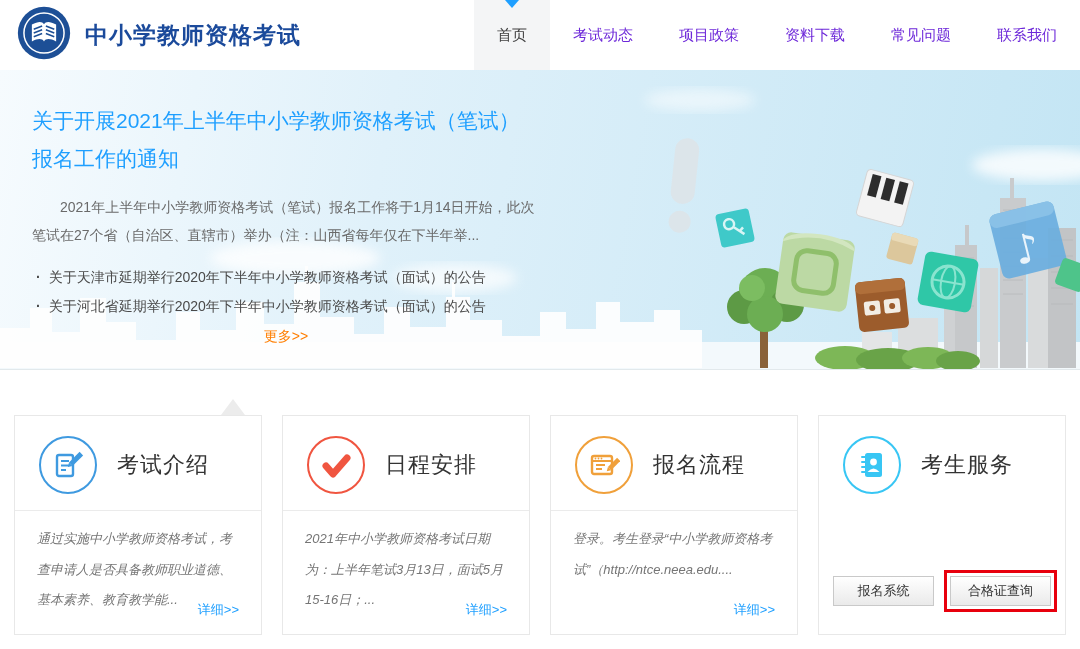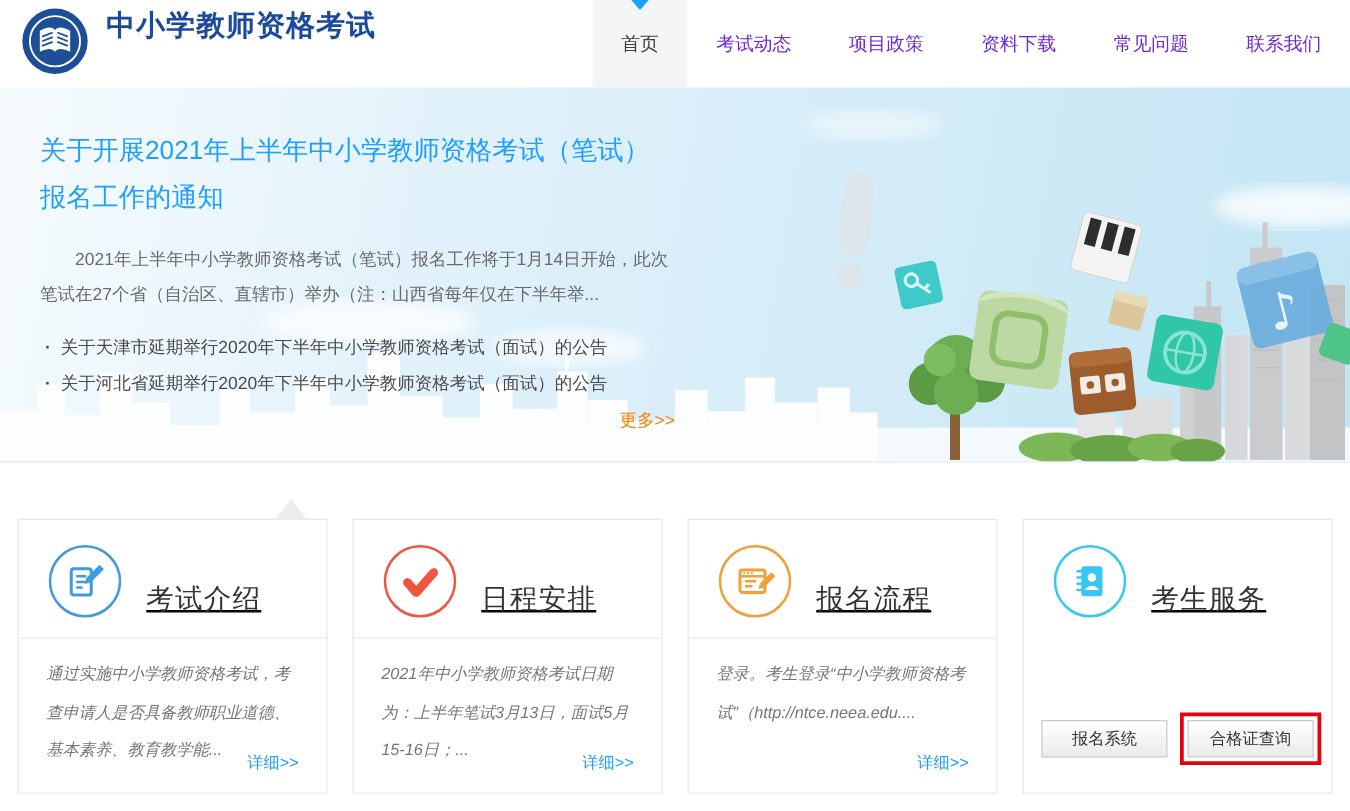--- a/index.html
+++ b/index.html
@@ -1,53 +1,53 @@
 <!DOCTYPE html>
 <html><head>
 <meta charset="utf-8">
 <style>
   * { margin:0; padding:0; box-sizing:border-box; }
   body { font-family:"Liberation Sans","DejaVu Sans",sans-serif; background:#fff; }
   .page { position:relative; width:1080px; height:649px; overflow:hidden; background:#fff; }
 
   
   .header { height:70px; background:#fff; display:flex; align-items:center; }
-  .logo-area { display:flex; gap:13px; padding-left:16px; }
+  .logo-area { display:flex; align-items:center; gap:13px; padding-left:16px; }
   .site-title { font-size:23px; font-weight:bold; color:#1b4a9b; letter-spacing:1px; }
   .nav { margin-left:auto; display:flex; height:100%; }
   .nav-item { display:flex; align-items:center; padding:0 23px; font-size:15px; color:#6d28d9;
               cursor:pointer; position:relative; white-space:nowrap; }
   .nav-item.active { background:#f4f5f6; color:#404040; }
   .nav-item.active::before { content:""; position:absolute; top:0; left:50%; margin-left:-7px;
               border-left:7px solid transparent; border-right:7px solid transparent;
               border-top:8px solid #1e9fff; }
 
   
   .banner { position:relative; height:300px; overflow:hidden;
             background:linear-gradient(100deg,#f6fbfe 0%,#e0f1fa 35%,#c3e5f4 100%);
             border-bottom:1px solid #e2e9ec; }
   .banner-illustration { position:absolute; inset:0; pointer-events:none; }
   .hero { position:absolute; left:32px; top:32px; width:508px; z-index:2; }
   .hero-title { font-size:21px; font-weight:normal; color:#1e9fff; line-height:1.8; cursor:pointer; }
   .hero-summary { margin-top:15px; font-size:14px; color:#6a6a6a; line-height:2.05; text-indent:2em; }
   .hero-news { margin-top:13px; }
   .news-item { font-size:14px; color:#4a4a4a; line-height:2.05; cursor:pointer; }
   .news-item::before { content:"·"; margin:0 8px 0 4px; font-weight:bold; }
-  .more-link { display:block; text-align:right; color:#ff7e00; font-size:14px; margin-top:8px; cursor:pointer; }
+  .more-link { display:block; text-align:center; color:#ff7e00; font-size:14px; margin-top:8px; cursor:pointer; }
 
   
   .pointer-up { position:absolute; left:221px; top:399px; width:6px; height:0;
                 border-left:12px solid transparent; border-right:12px solid transparent;
                 border-bottom:16px solid #ececec; }
 
   
   .cards { display:grid; grid-template-columns:repeat(4,1fr); gap:20px; padding:45px 14px 0; }
   .card { position:relative; background:#fff; border:1px solid #e8e8e8; height:220px;
           display:flex; flex-direction:column; }
-  .card-head { display:flex; align-items:flex-end; gap:20px; padding:20px 24px 16px;text-decoration:underline; }
+  .card-head { display:flex; align-items:center; gap:20px; padding:20px 24px 16px; }
   .icon-circle { width:58px; height:58px; border-radius:50%; border:2px solid; flex:none;
                  display:flex; align-items:center; justify-content:center; }
   .card-title { font-size:22px; color:#333; letter-spacing:1px; }
   .card-divider { height:1px; background:#ebebeb; }
   .card-body { padding:13px 22px 0; font-size:13px; color:#757575; line-height:2.35; flex:1;font-style:italic; }
   .card-link { position:absolute; right:22px; bottom:15px; color:#1e9fff; font-size:13px; cursor:pointer; }
 
   .btn-grid { display:grid; grid-template-columns:1fr 1fr; gap:12px 16px; padding:22px 14px 0; }
   .svc-btn { height:30px; border:1px solid #c9c9c9; background:linear-gradient(#ffffff,#eaeaea);
              font-size:13px; color:#333; cursor:pointer; font-family:inherit; white-space:nowrap;margin-top:44px; }

